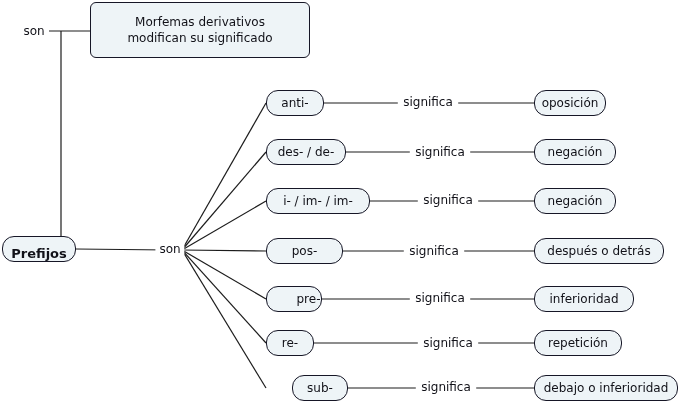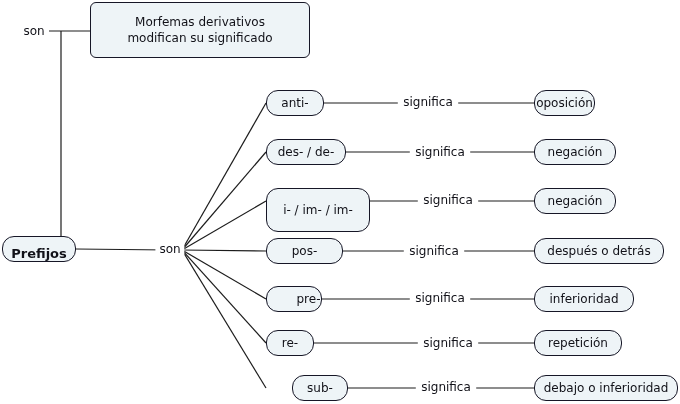--- a/index.html
+++ b/index.html
@@ -107,32 +107,32 @@
   </div>
 
   <div class="edge-label" style="left: 34px; top: 31px;">son</div>
 
   <div class="edge-label" style="left: 170px; top: 249px;">son</div>
 
   <div id="branch-layer">
       <div class="node" style="left: 266px; top: 90px; width: 58px; height: 26px;">
         <span>anti-</span>
       </div>
-      <div class="node" style="left: 534px; top: 90px; width: 61px; height: 26px;">
+      <div class="node" style="left: 534px; top: 90px; width: 72px; height: 26px;">
         <span>oposición</span>
       </div>
       <div class="edge-label" style="left: 428px; top: 102px;">significa</div>
       <div class="node" style="left: 266px; top: 139px; width: 80px; height: 26px;">
         <span>des- / de-</span>
       </div>
       <div class="node" style="left: 534px; top: 139px; width: 82px; height: 26px;">
         <span>negación</span>
       </div>
       <div class="edge-label" style="left: 440px; top: 152px;">significa</div>
-      <div class="node" style="left: 266px; top: 188px; width: 104px; height: 44px;">
+      <div class="node" style="left: 266px; top: 188px; width: 104px; height: 26px;">
         <span>i- / im- / im-</span>
       </div>
       <div class="node" style="left: 534px; top: 188px; width: 82px; height: 26px;">
         <span>negación</span>
       </div>
       <div class="edge-label" style="left: 448px; top: 200px;">significa</div>
       <div class="node" style="left: 266px; top: 238px; width: 77px; height: 26px; justify-content: center;">
         <span>pos-</span>
       </div>
       <div class="node" style="left: 534px; top: 238px; width: 130px; height: 26px;">

